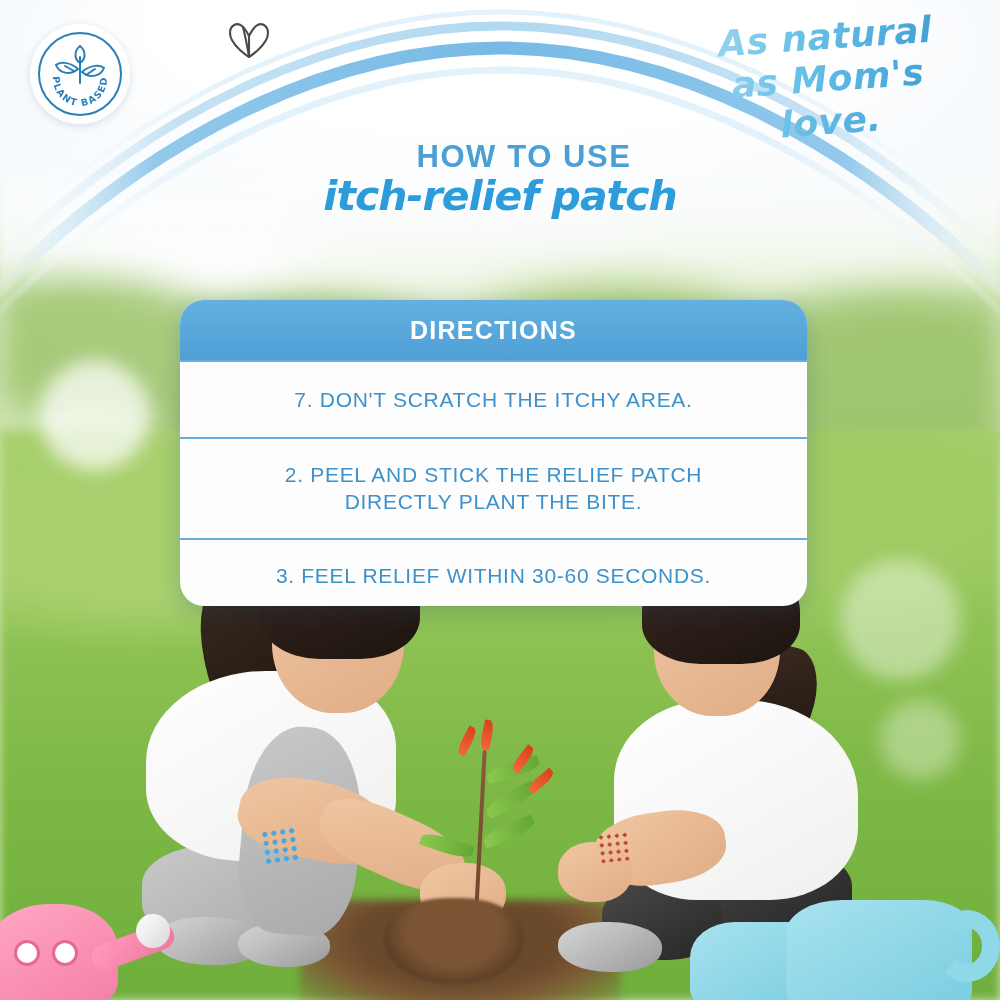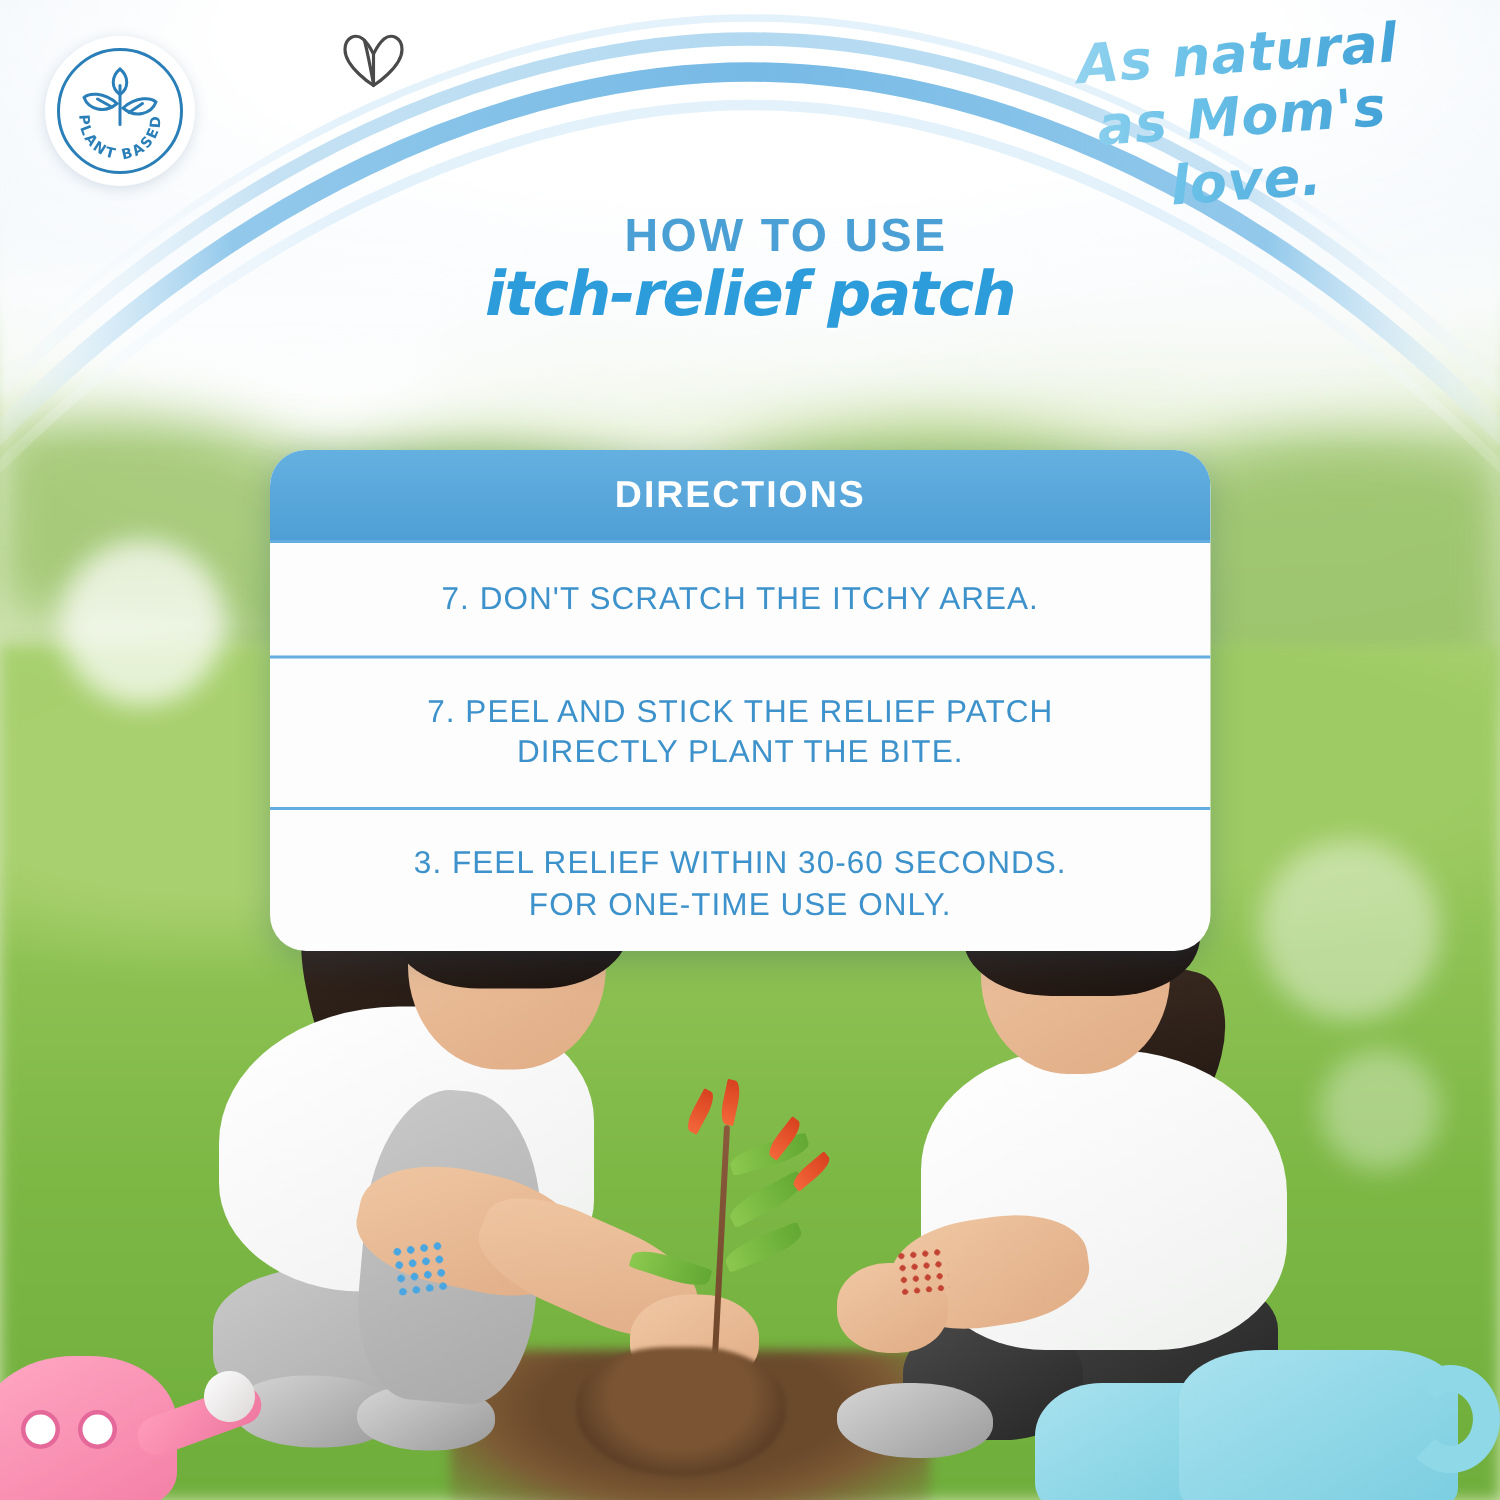--- a/index.html
+++ b/index.html
@@ -333,23 +333,22 @@
   <div class="patchline">itch-relief patch</div>
 
   <div class="card">
     <div class="card-head">DIRECTIONS</div>
 
     <div class="step s1">
       <span>7. DON'T SCRATCH THE ITCHY AREA.</span>
     </div>
 
     <div class="step s2">
-      <div>7. PEEL AND STICK THE RELIEF PATCH</div>
+      <div>2. PEEL AND STICK THE RELIEF PATCH</div>
       <div>DIRECTLY PLANT THE BITE.</div>
     </div>
 
     <div class="step s3">
       <div>3. FEEL RELIEF WITHIN 30-60 SECONDS.</div>
-      <div>FOR ONE-TIME USE ONLY.</div>
     </div>
   </div>
 
 </div>
 
 </body></html>

